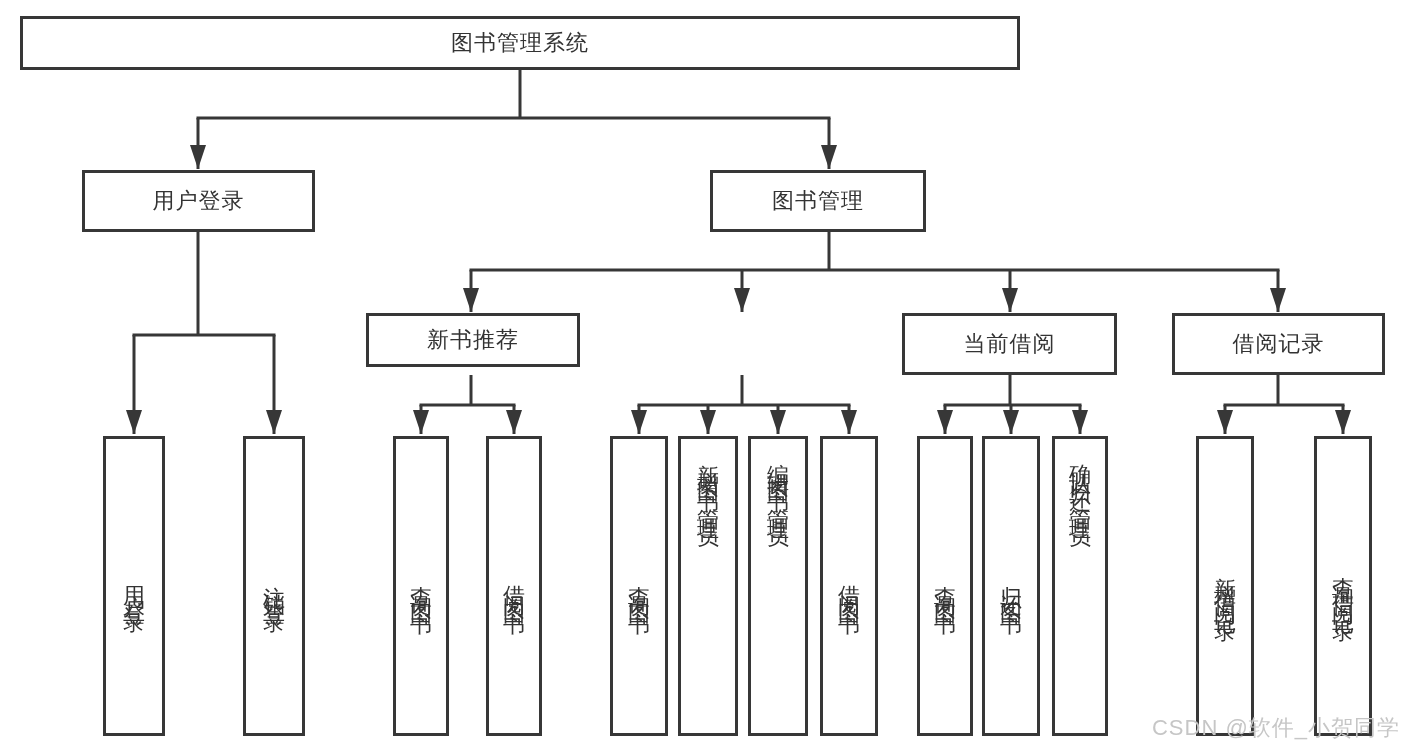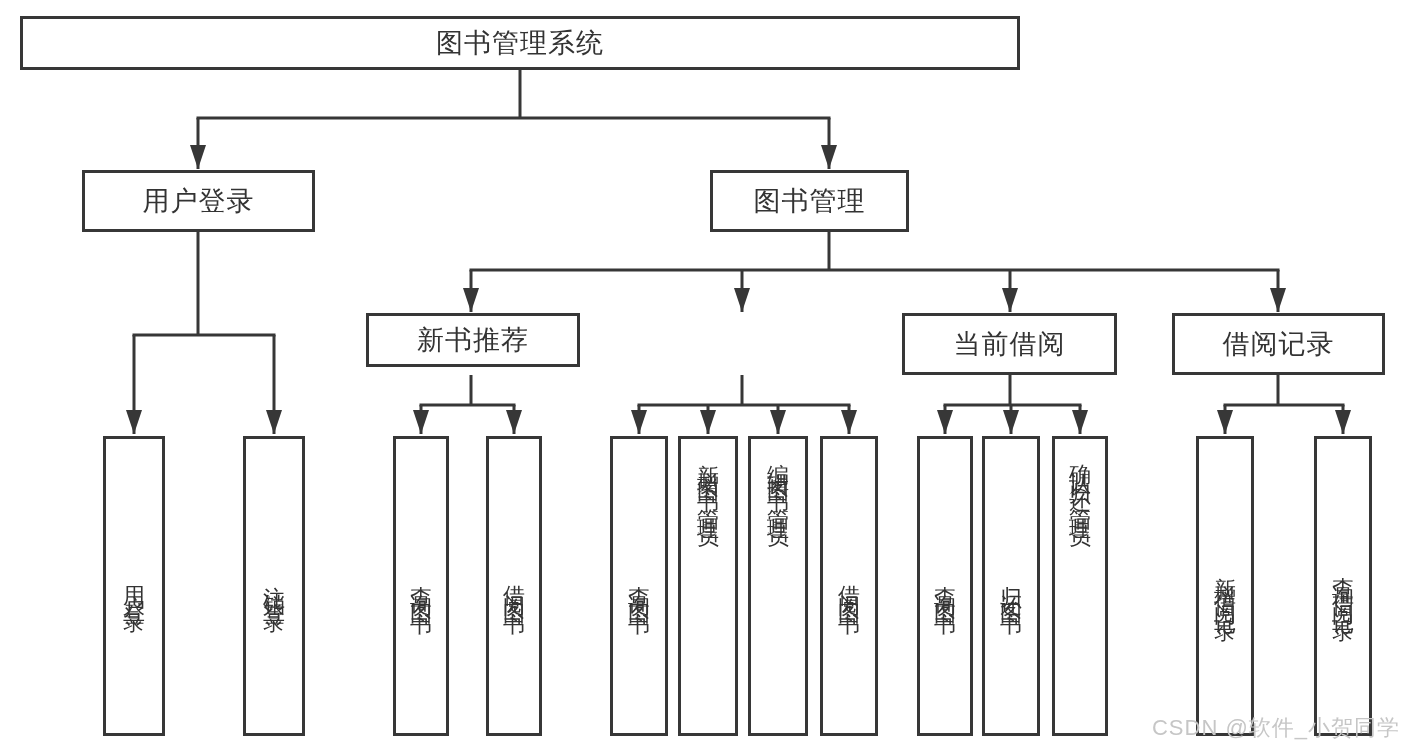--- a/index.html
+++ b/index.html
@@ -24,21 +24,21 @@
   }
   .node {
     position: absolute;
     box-sizing: border-box;
     border: 3px solid #373737;
     background: #ffffff;
     display: flex;
     align-items: center;
     justify-content: center;
     color: #333333;
-    font-size: 27px;
+    font-size: 22px;
     letter-spacing: 1px;
   }
   .node.vert {
     writing-mode: vertical-rl;
     text-orientation: mixed;
     font-size: 22px;
     letter-spacing: 9px;
     line-height: 1;
     align-items: center;
     justify-content: center;
@@ -112,21 +112,21 @@
     </g>
   </svg>
 
   <div class="node" style="left:20px;top:16px;width:1000px;height:54px">
     <span>图书管理系统</span>
   </div>
 
   <div class="node" style="left:82px;top:170px;width:233px;height:62px">
     <span>用户登录</span>
   </div>
-  <div class="node" style="left:710px;top:170px;width:199px;height:62px">
+  <div class="node" style="left:710px;top:170px;width:216px;height:62px">
     <span>图书管理</span>
   </div>
 
   <div class="node" style="left:366px;top:313px;width:214px;height:54px">
     <span>新书推荐</span>
   </div>
   <div class="node" style="left:902px;top:313px;width:215px;height:62px">
     <span>当前借阅</span>
   </div>
   <div class="node" style="left:1172px;top:313px;width:213px;height:62px">

